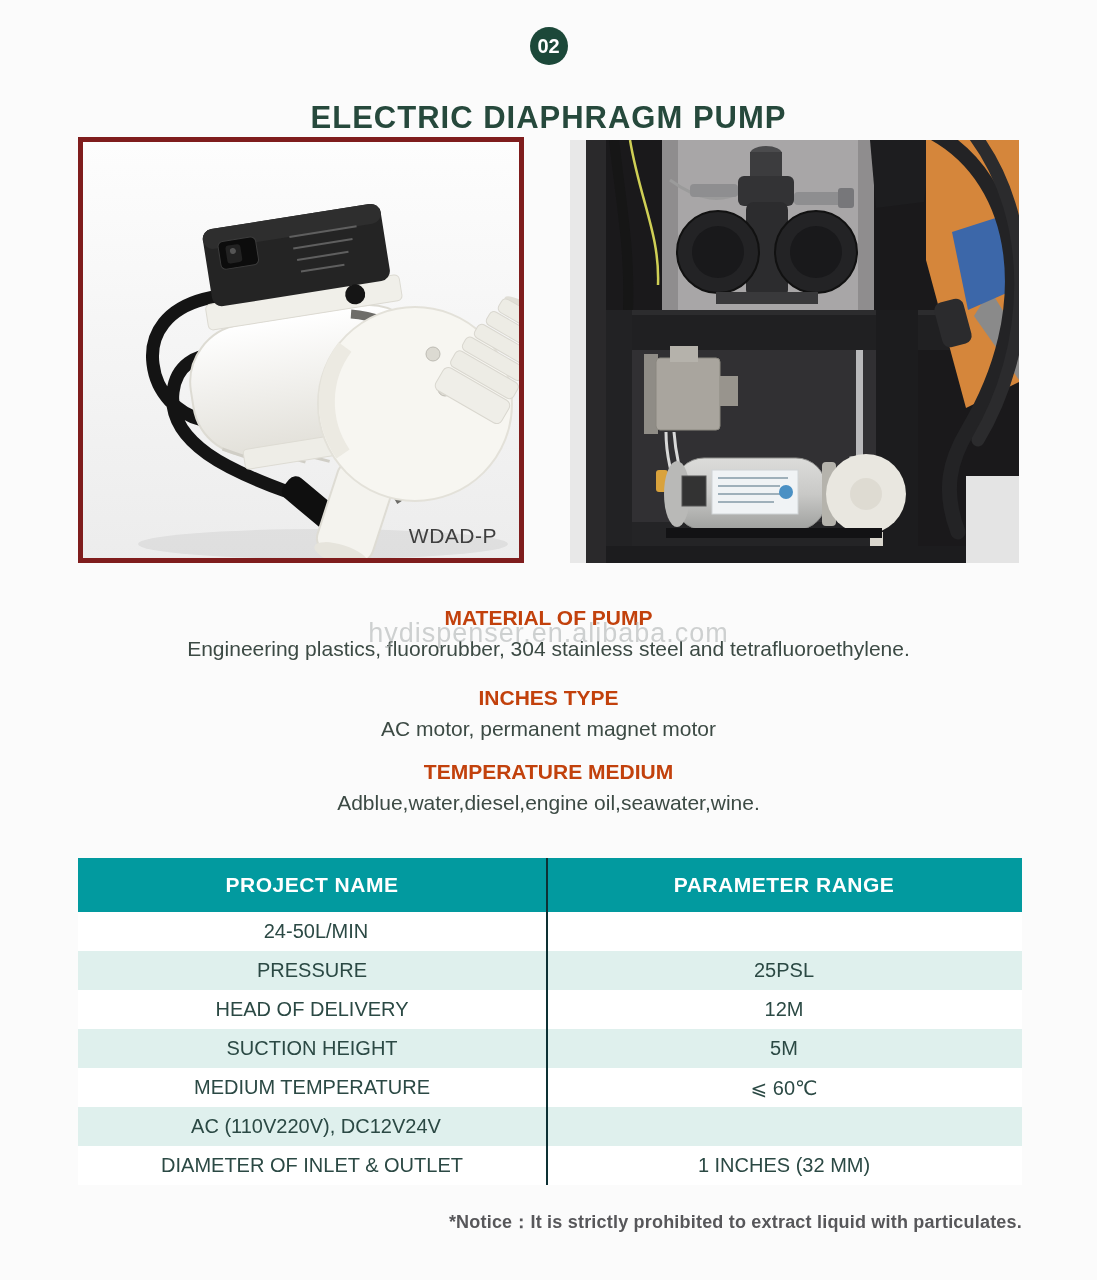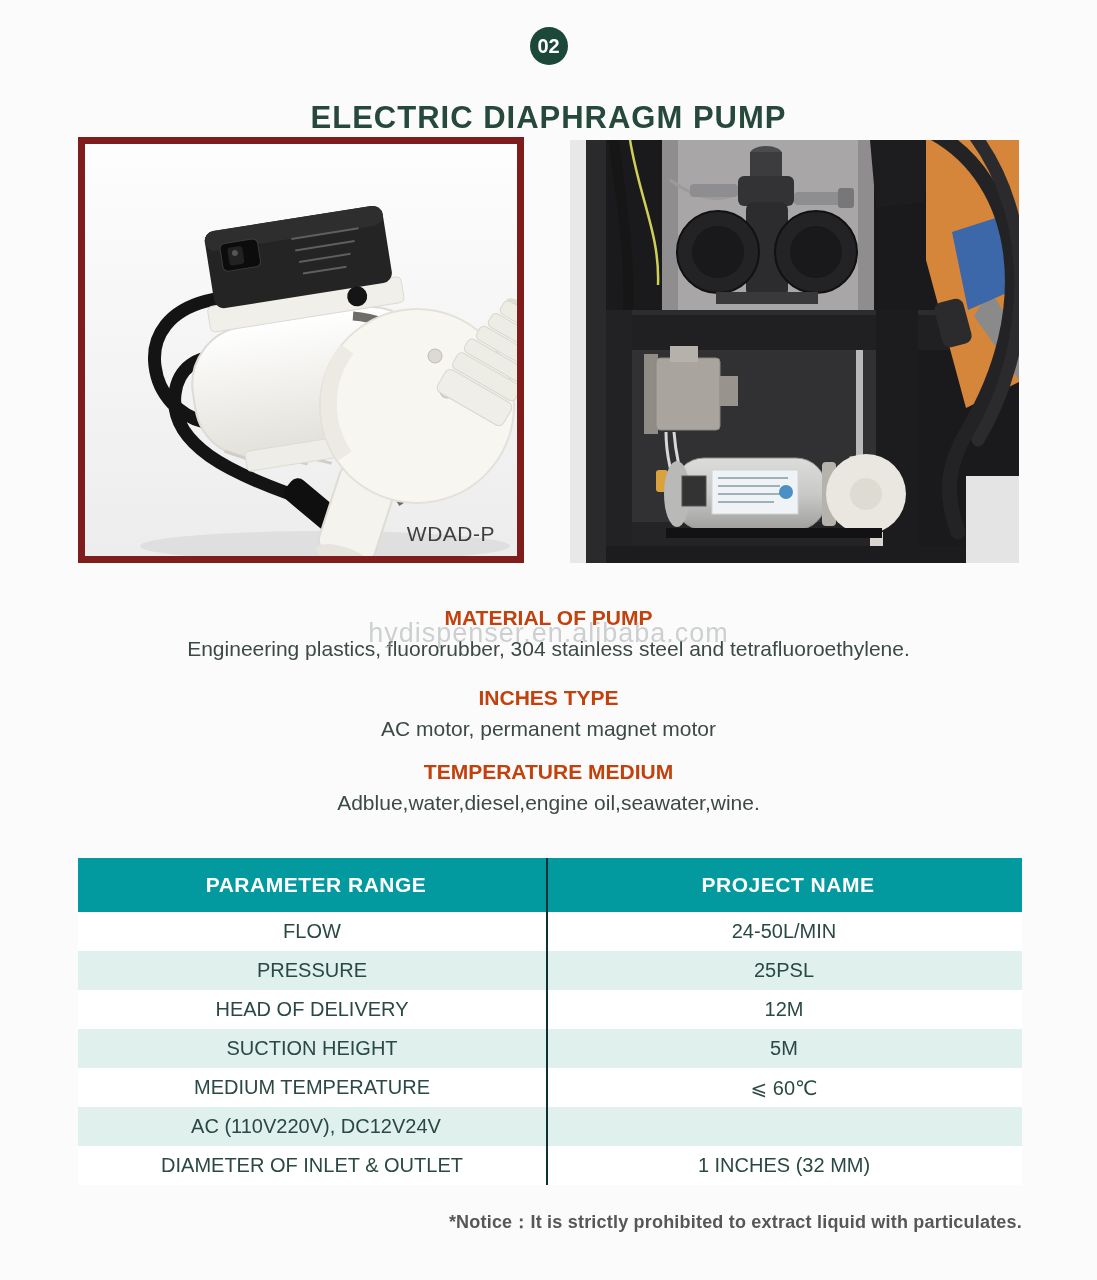--- a/index.html
+++ b/index.html
@@ -18,21 +18,21 @@
     font-size:20px;font-weight:700;line-height:38px;text-align:center;
   }
   .page-title{
     position:absolute;top:76px;left:0;width:100%;text-align:center;
     font-size:31px;font-weight:700;color:#26493c;letter-spacing:1px;margin-top:24px;
   }
 
   
   .img-left{
     position:absolute;left:78px;top:137px;width:446px;height:426px;
-    background:#fdfdfd;border:7px solid #7f1d1d;box-sizing:border-box;overflow:hidden;
+    background:#fdfdfd;border:5px solid #7f1d1d;box-sizing:border-box;overflow:hidden;
   }
   .img-right{
     position:absolute;left:570px;top:140px;width:449px;height:423px;
     background:#1a191b;overflow:hidden;
   }
   .product-label{
     position:absolute;right:22px;bottom:10px;
     font-size:21px;color:#3f3f3f;letter-spacing:0.5px;z-index:4;
   }
 
@@ -247,25 +247,24 @@
   <div class="spec-heading">INCHES TYPE</div>
   <div class="spec-body">AC motor, permanent magnet motor</div>
 </div>
 <div class="spec-block" id="sec3">
   <div class="spec-heading">TEMPERATURE MEDIUM</div>
   <div class="spec-body">Adblue,water,diesel,engine oil,seawater,wine.</div>
 </div>
 
 <div class="param-table">
   <div class="t-header">
+    <div class="t-h-cell c-left">PROJECT NAME</div>
     <div class="t-h-cell c-right">PARAMETER RANGE</div>
-    <div class="t-h-cell c-left">PROJECT NAME</div>
-  </div>
-  <div class="t-row">
-    <div class="t-cell c-left">FLOW</div>
+  </div>
+  <div class="t-row">
     <div class="t-cell c-right">24-50L/MIN</div>
   </div>
   <div class="t-row alt">
     <div class="t-cell c-left">PRESSURE</div>
     <div class="t-cell c-right">25PSL</div>
   </div>
   <div class="t-row">
     <div class="t-cell c-left">HEAD OF DELIVERY</div>
     <div class="t-cell c-right">12M</div>
   </div>

